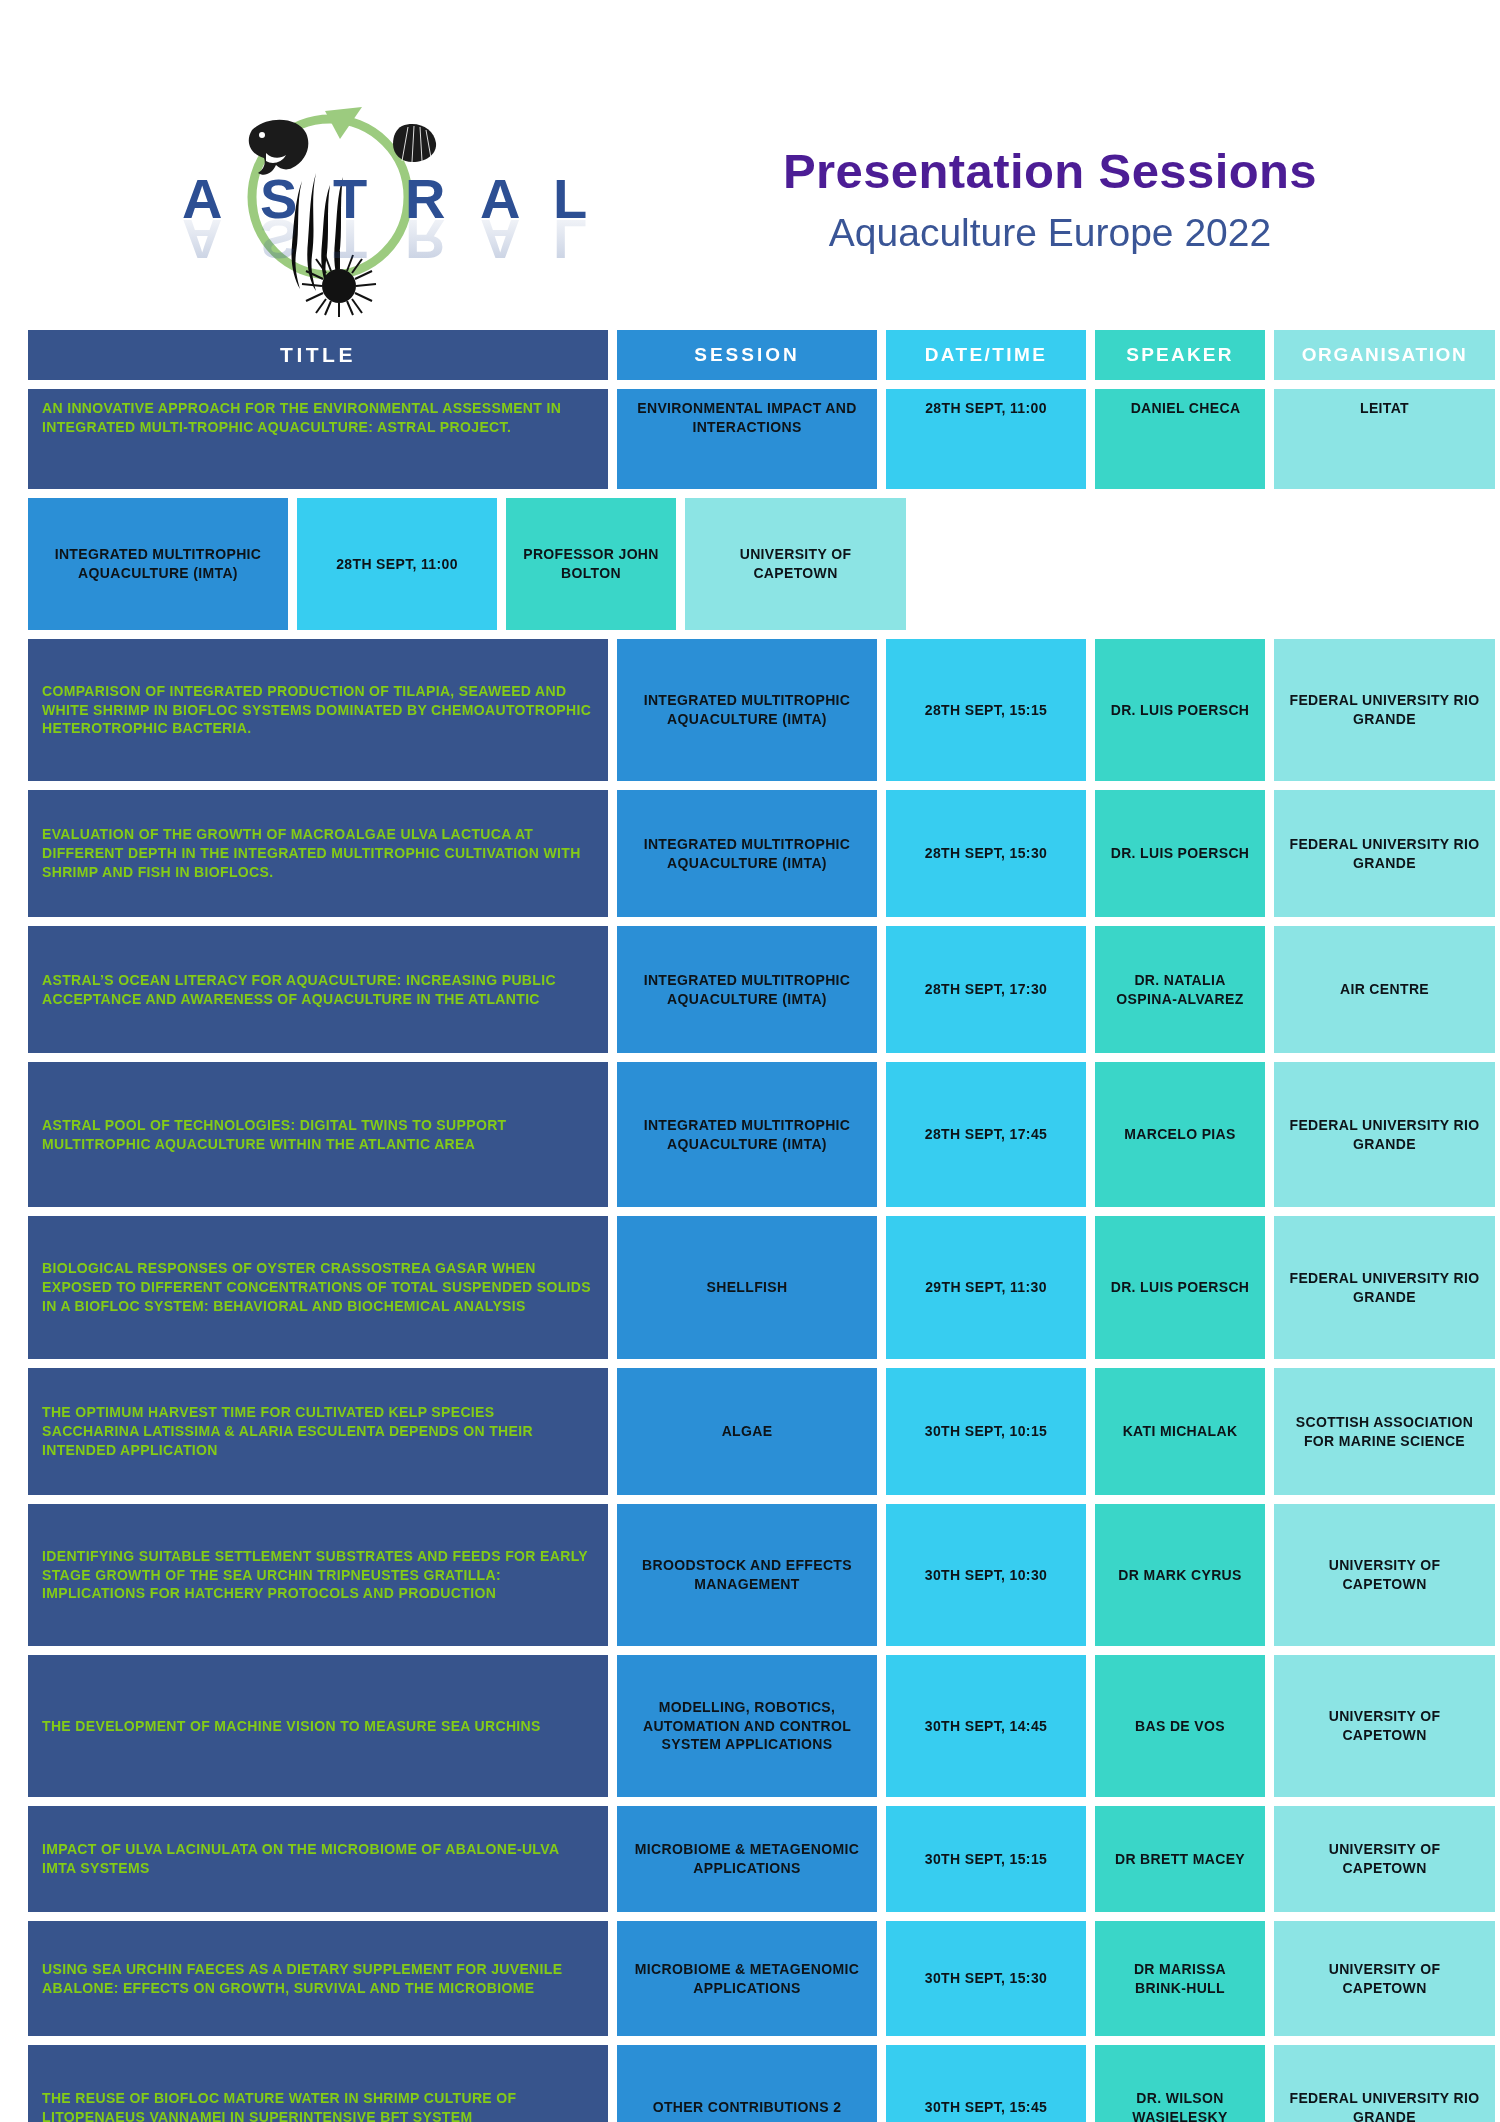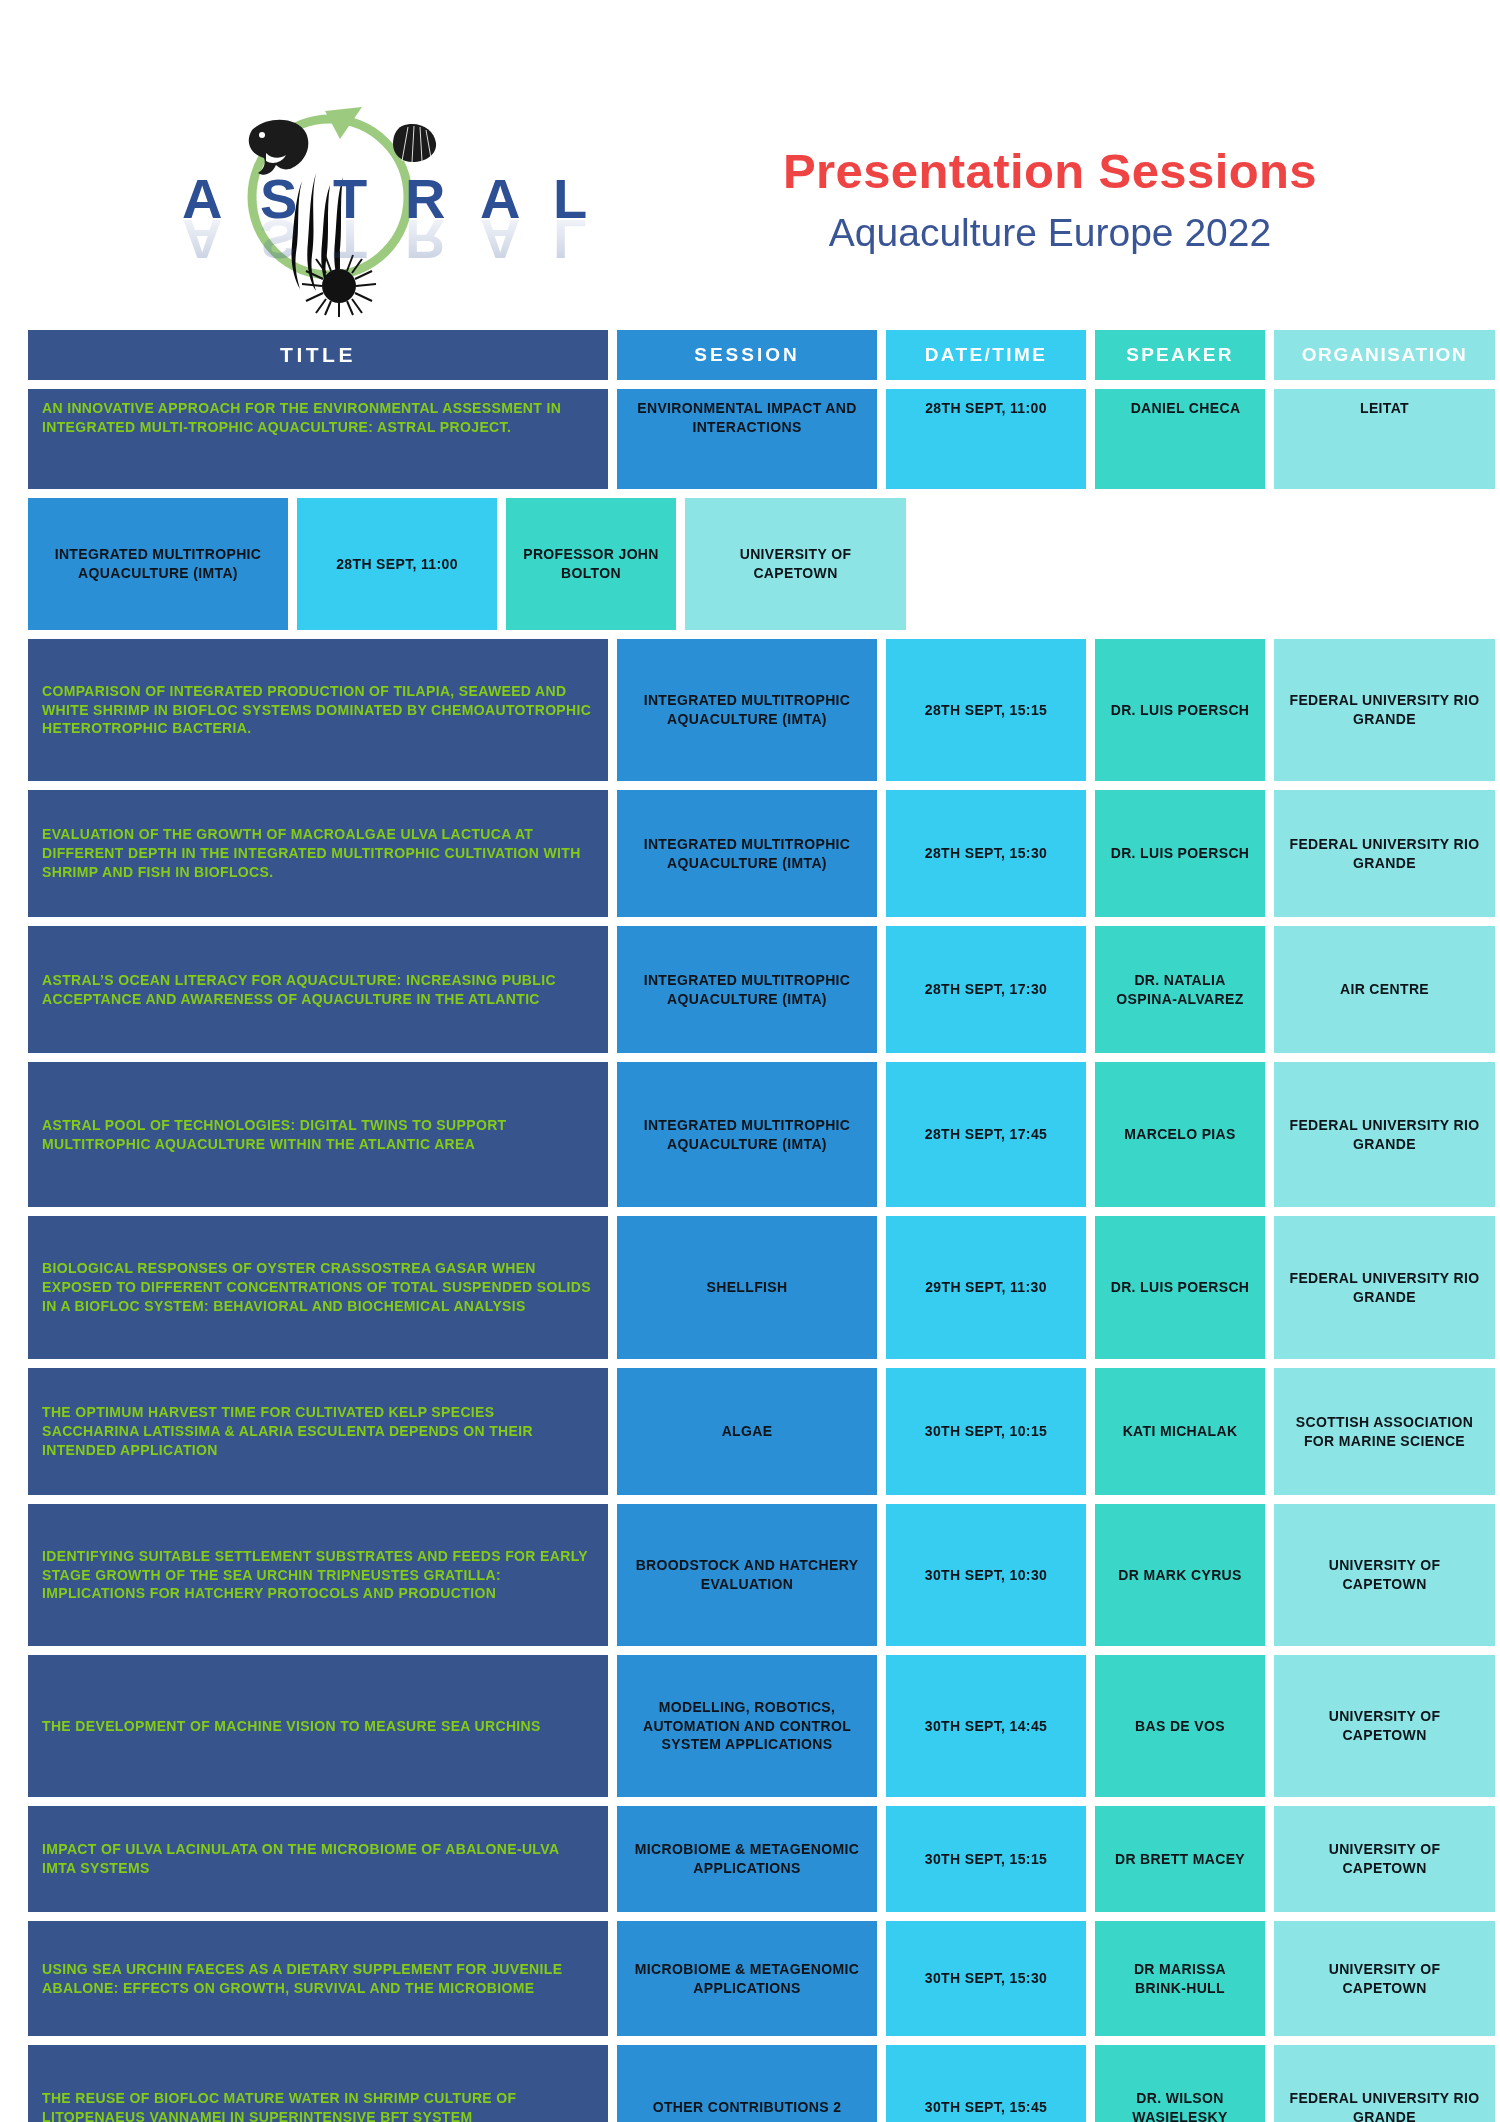--- a/index.html
+++ b/index.html
@@ -32,21 +32,21 @@
   .header-text {
     flex: 1;
     text-align: center;
     padding-left: 30px;
     padding-top: 10px;
   }
 
   .header-title {
     font-size: 49px;
     font-weight: bold;
-    color: #ef4444;
+    color: #4c1d95;
     letter-spacing: 0.4px;
     line-height: 1.15;
   }
 
   .header-subtitle {
     font-size: 39px;
     font-weight: normal;
     color: #3a5596;
     margin-top: 10px;
     line-height: 1.2;
@@ -273,21 +273,21 @@
       </div>
       <div class="row body-row" style="height: 127px;">
         <div class="cell col-title c-title">THE OPTIMUM HARVEST TIME FOR CULTIVATED KELP SPECIES SACCHARINA LATISSIMA &amp; ALARIA ESCULENTA DEPENDS ON THEIR INTENDED APPLICATION</div>
         <div class="cell col-session c-session">ALGAE</div>
         <div class="cell col-datetime c-datetime">30TH SEPT, 10:15</div>
         <div class="cell col-speaker c-speaker">KATI MICHALAK</div>
         <div class="cell col-organisation c-organisation">SCOTTISH ASSOCIATION FOR MARINE SCIENCE</div>
       </div>
       <div class="row body-row" style="height: 142px;">
         <div class="cell col-title c-title">IDENTIFYING SUITABLE SETTLEMENT SUBSTRATES AND FEEDS FOR EARLY STAGE GROWTH OF THE SEA URCHIN TRIPNEUSTES GRATILLA: IMPLICATIONS FOR HATCHERY PROTOCOLS AND PRODUCTION</div>
-        <div class="cell col-session c-session">BROODSTOCK AND HATCHERY EVALUATION</div>
+        <div class="cell col-session c-session">BROODSTOCK AND EFFECTS MANAGEMENT</div>
         <div class="cell col-datetime c-datetime">30TH SEPT, 10:30</div>
         <div class="cell col-speaker c-speaker">DR MARK CYRUS</div>
         <div class="cell col-organisation c-organisation">UNIVERSITY OF CAPETOWN</div>
       </div>
       <div class="row body-row" style="height: 142px;">
         <div class="cell col-title c-title">THE DEVELOPMENT OF MACHINE VISION TO MEASURE SEA URCHINS</div>
         <div class="cell col-session c-session">MODELLING, ROBOTICS, AUTOMATION AND CONTROL SYSTEM APPLICATIONS</div>
         <div class="cell col-datetime c-datetime">30TH SEPT, 14:45</div>
         <div class="cell col-speaker c-speaker">BAS DE VOS</div>
         <div class="cell col-organisation c-organisation">UNIVERSITY OF CAPETOWN</div>

